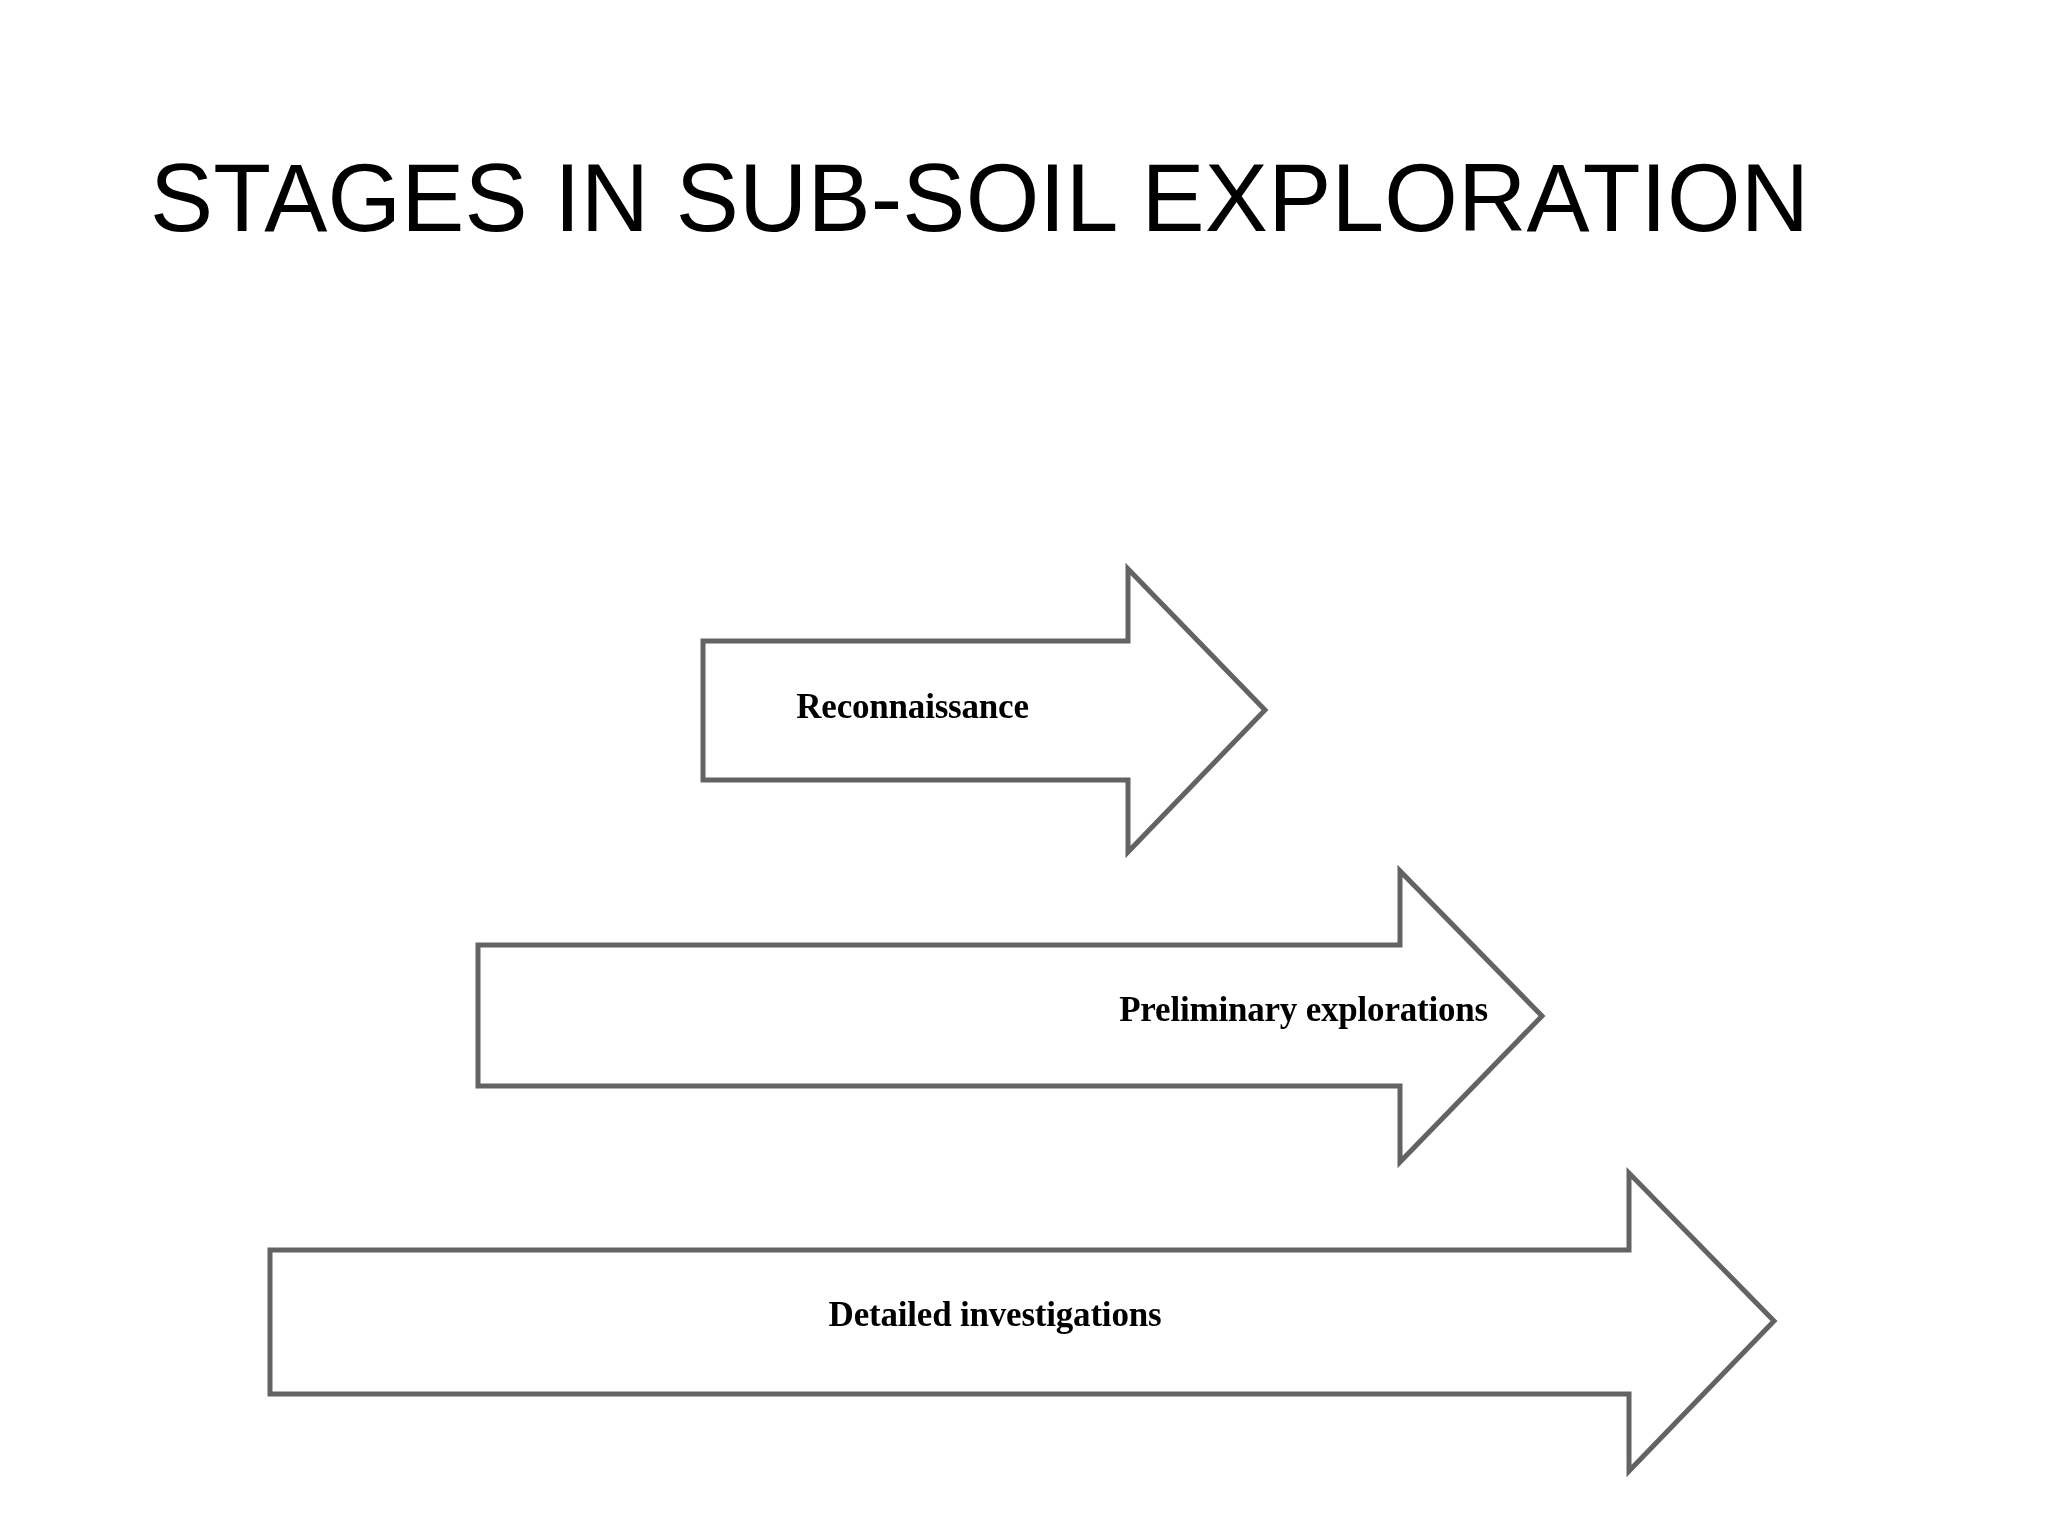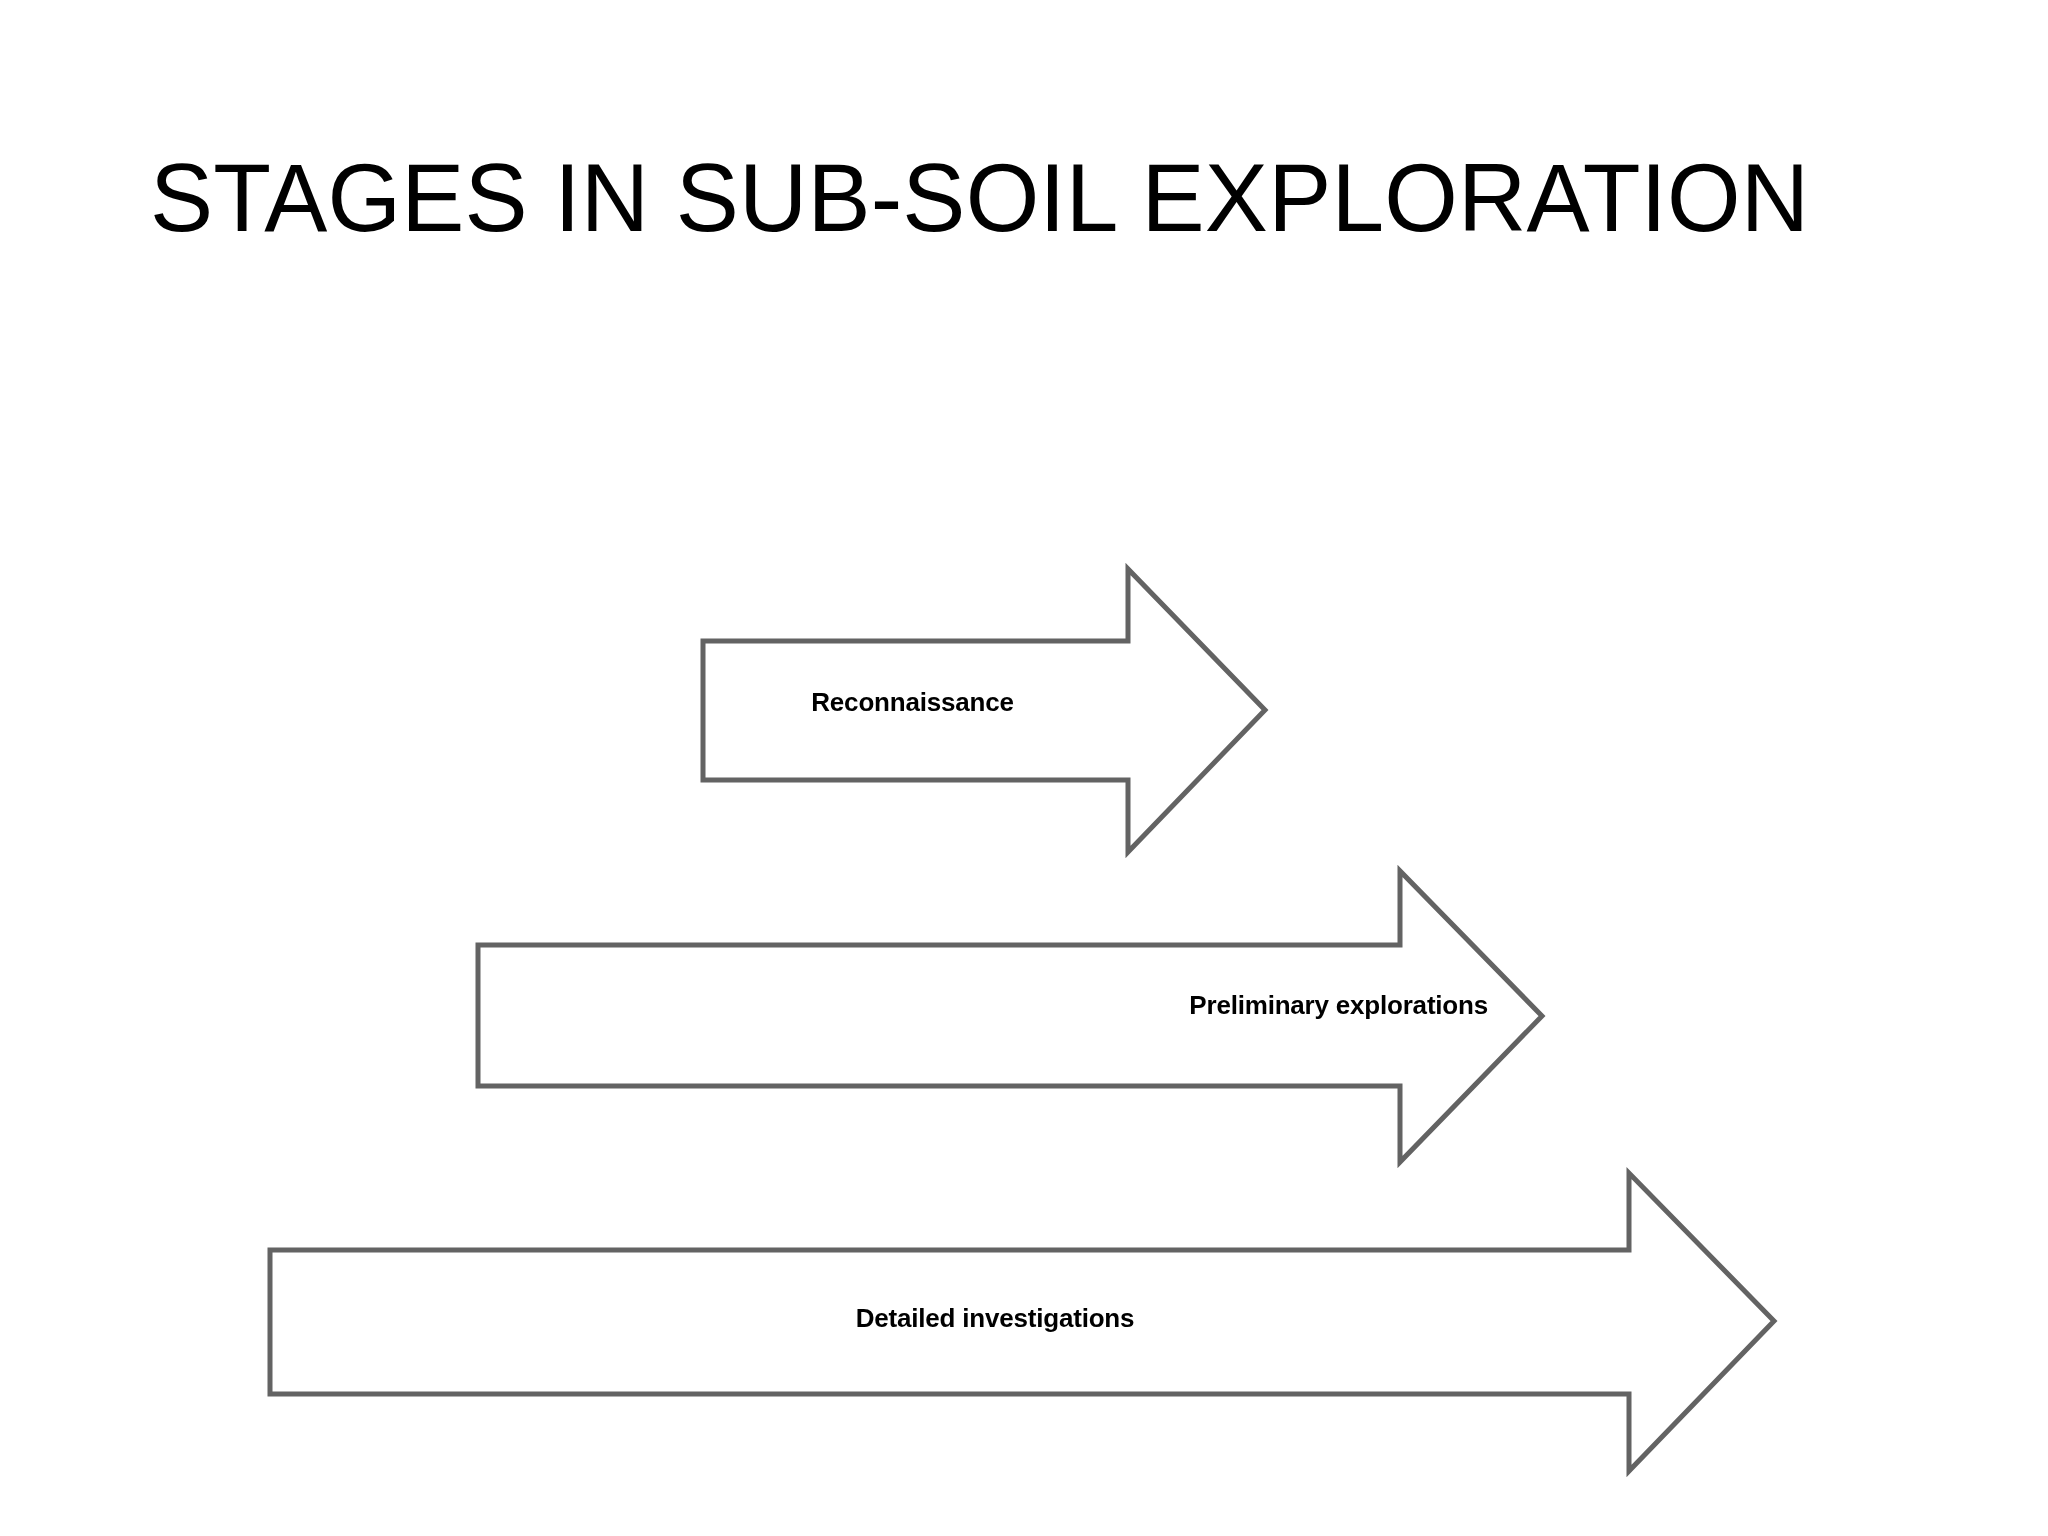--- a/index.html
+++ b/index.html
@@ -42,23 +42,23 @@
     overflow: visible;
   }
   .arrow-shape {
     fill: #ffffff;
     stroke: #636363;
     stroke-width: 5;
     stroke-linejoin: miter;
   }
   .arrow-label {
     position: absolute;
-    font-family: Liberation Sans, sans-serif;
+    font-family: Liberation Serif, serif;
     font-weight: bold;
-    font-size: 26px;
+    font-size: 35px;
     color: #000000;
     white-space: nowrap;
     text-align: center;
     letter-spacing: -0.2px;
   }
   
   #arrow-1 { left: 700px; top: 565px; width: 568px; height: 291px; }
   #arrow-1-label {
     left: 700px; top: 687px; width: 425px;
   }
@@ -92,15 +92,15 @@
       <polygon class="arrow-shape" points="3,78 925,78 925,4 1067,149 925,295 925,219 3,219" stroke="#636363" fill="#FFFFFF"></polygon>
     </svg>
   </div>
   <div class="arrow-label" id="arrow-2-label" style="color: rgb(0, 0, 0); text-align: right;">Preliminary explorations</div>
 
   <div class="arrow-group" id="arrow-3">
     <svg class="arrow-svg" width="1510" height="306" viewBox="0 0 1510 306">
       <polygon class="arrow-shape" points="3,81 1362,81 1362,4 1507,152 1362,302 1362,225 3,225" stroke="#636363" fill="#FFFFFF"></polygon>
     </svg>
   </div>
-  <div class="arrow-label" id="arrow-3-label" style="color: rgb(0, 0, 0); margin-top: 8px;">Detailed investigations</div>
+  <div class="arrow-label" id="arrow-3-label" style="color: rgb(0, 0, 0);">Detailed investigations</div>
 
 </div>
 
 </body></html>

